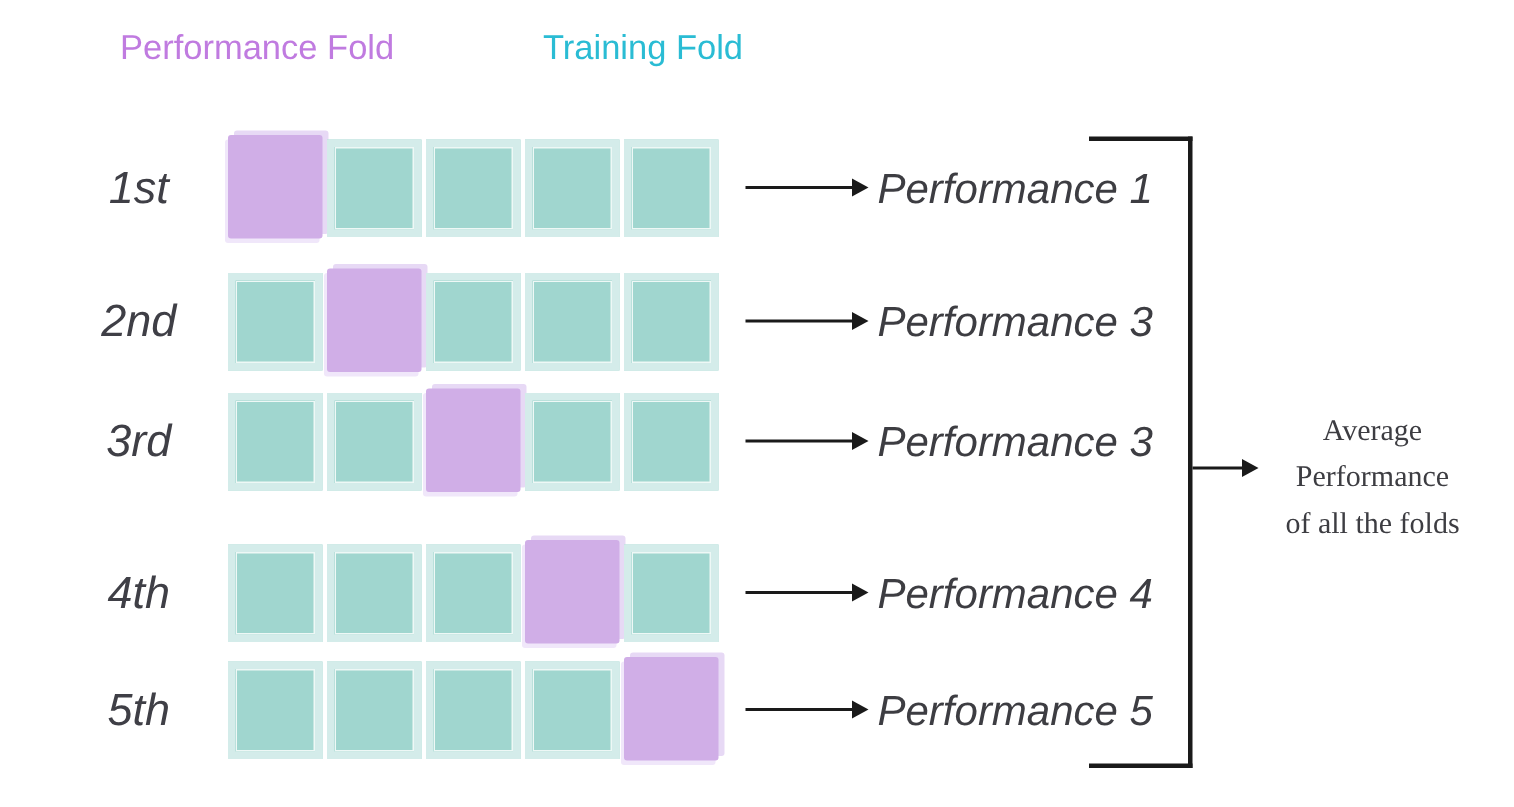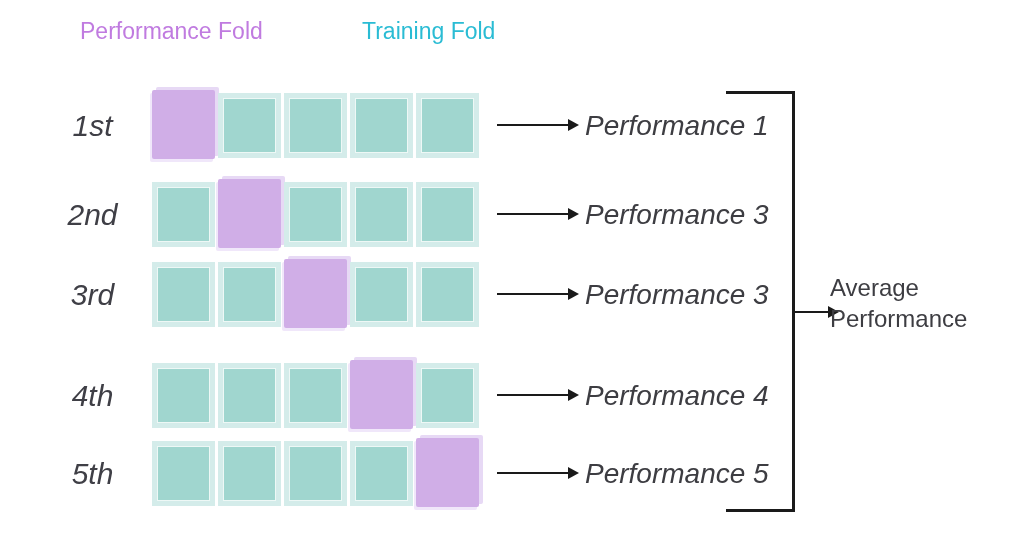--- a/index.html
+++ b/index.html
@@ -92,22 +92,23 @@
     background:var(--arrow-color);
   }
   .avg-arrow::after{
     content:"";position:absolute;right:-10px;top:-5px;
     border-left:11px solid var(--arrow-color);
     border-top:6px solid transparent;
     border-bottom:6px solid transparent;
   }
   .avg-text{
     position:absolute;left:830px;top:272px;width:170px;
-    font-size:24px;line-height:31px;
+    text-align:center;font-size:20px;line-height:31px;
     color:var(--text-color);
+    font-family:Liberation Serif, serif;
   }
 </style>
 </head>
 <body>
 
 <div class="canvas">
 
   <span class="legend-validation">Performance Fold</span>
   <span class="legend-training">Training Fold</span>
 
@@ -177,15 +178,16 @@
   </div>
 
   <div class="bracket-vertical"></div>
   <div class="bracket-top"></div>
   <div class="bracket-bottom"></div>
   <div class="avg-arrow"></div>
 
   <div class="avg-text">
     <div>Average</div>
     <div>Performance</div>
+    <div>of all the folds</div>
   </div>
 
 </div>
 
 </body></html>

